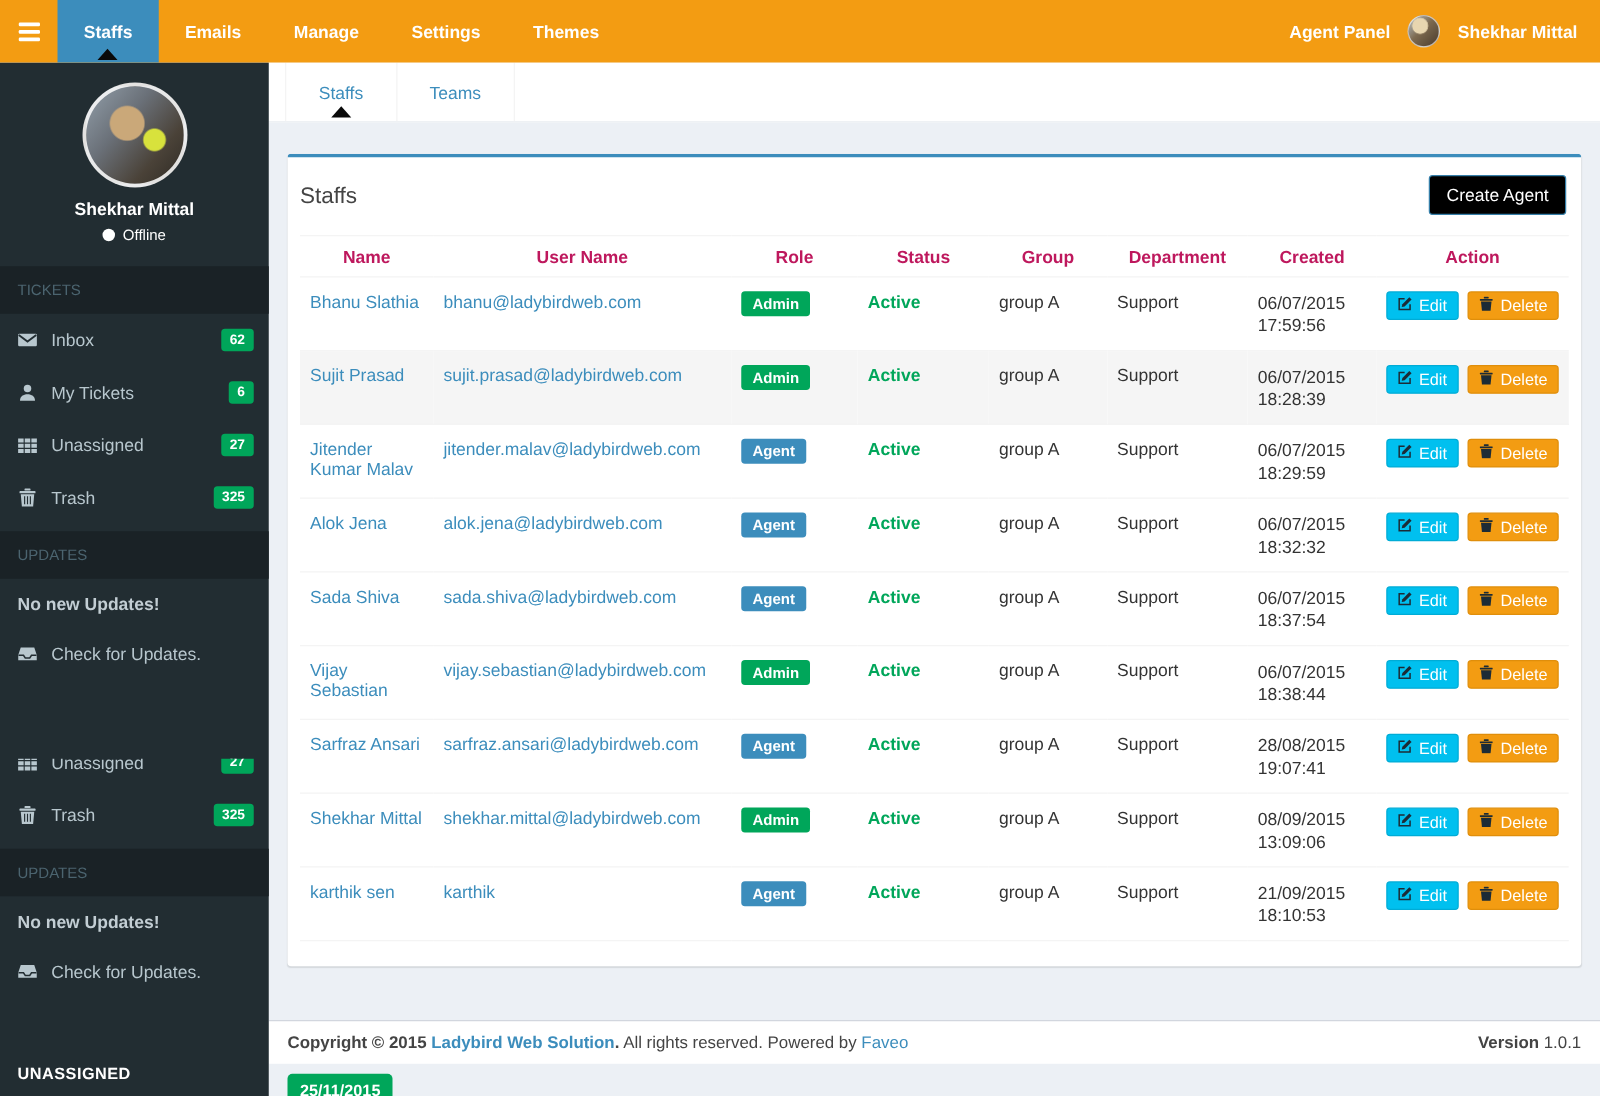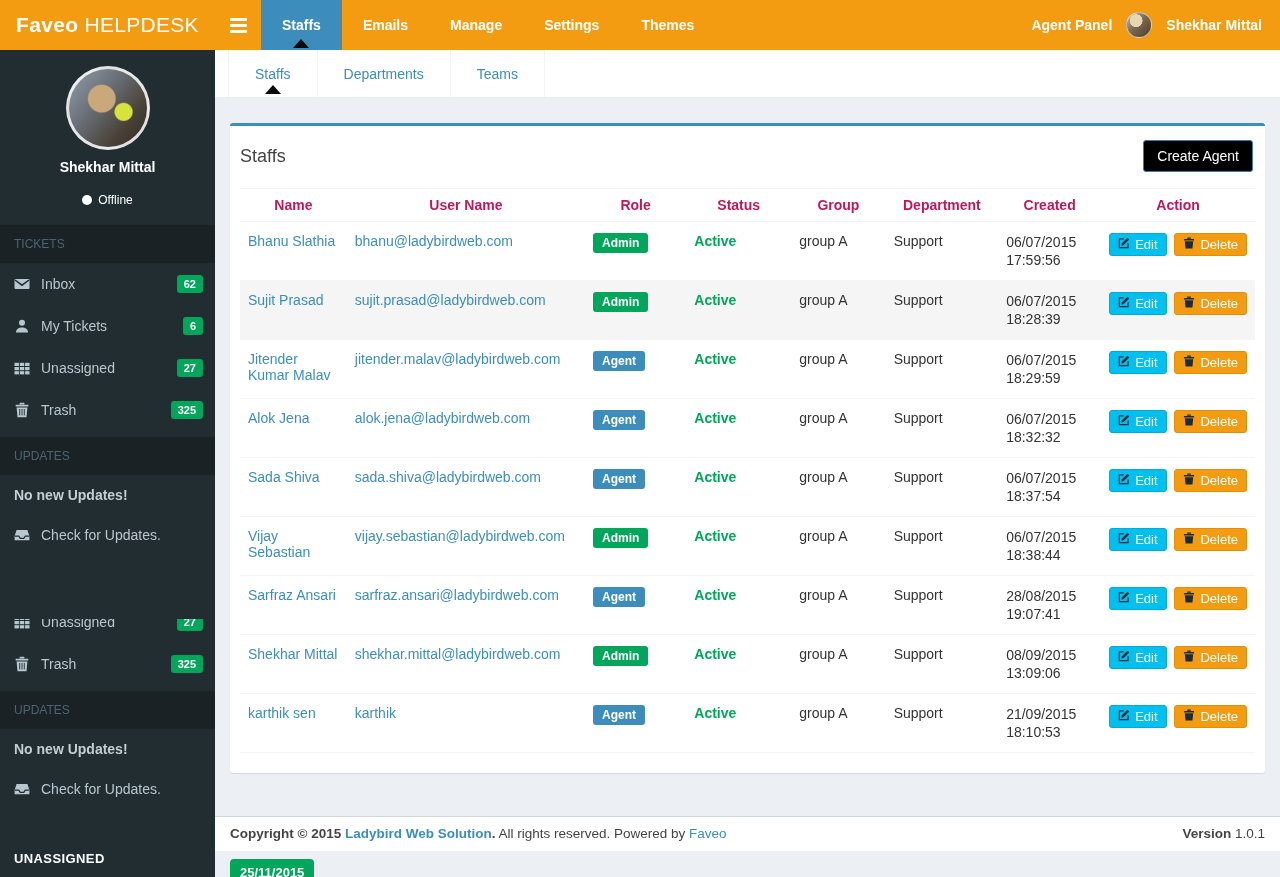--- a/index.html
+++ b/index.html
@@ -27,21 +27,21 @@
                linear-gradient(135deg,#b9c4cc 0%,#7d6a50 45%,#4a3b2c 100%); }
 
   
   .sidebar { position:absolute; left:0; top:50px; width:215px; height:827px; background:#222d32; z-index:10; }
   .user-panel { text-align:center; padding:16px 10px 12px; }
   .avatar { width:84px; height:84px; border-radius:50%; margin:0 auto; border:3px solid rgba(255,255,255,.85);
     background:radial-gradient(circle at 42% 38%, #caa879 0 20%, transparent 22%),
                radial-gradient(circle at 70% 55%, #d8e23c 0 12%, transparent 14%),
                linear-gradient(130deg,#93a0ab 0%,#6a7078 38%,#4a4238 72%,#2e2a24 100%); }
   .user-name { margin-top:9px; color:#fff; font-weight:bold; font-size:14px; }
-  .user-status { margin-top:18px; color:#fff; font-size:12px; display:flex; align-items:center; justify-content:center; gap:6px; }
+  .user-status { margin-top:6px; color:#fff; font-size:12px; display:flex; align-items:center; justify-content:center; gap:6px; }
   .dot { width:10px; height:10px; border-radius:50%; background:#fff; display:inline-block; }
   .menu-header { background:#1a2226; color:#4b646f; font-size:12px; padding:12px 14px; margin-top:6px; }
   .menu-item { display:flex; align-items:center; padding:12px 12px 12px 14px; color:#b8c7ce; font-size:14px; gap:10px; }
   .mi-icon { width:17px; height:16px; display:inline-flex; align-items:center; color:#b8c7ce; flex:none; }
   .mi-icon svg { width:16px; height:16px; }
   .mi-badge { margin-left:auto; background:#00a65a; color:#fff; font-size:11px; font-weight:bold; padding:3px 7px; border-radius:3px; }
   .mi-badge:empty { display:none; }
   .menu-text { padding:12px 14px; color:#c3ced4; font-size:14px; font-weight:bold; }
   .clipped { margin-top:46px; clip-path:inset(18px 0 0 0); }
   .unassigned-label { position:absolute; left:14px; bottom:11px; color:#fff; font-weight:bold; font-size:13px; letter-spacing:.4px; }
@@ -85,21 +85,20 @@
 
   .timeline { position:relative; padding:8px 15px 0; height:100px; }
   .time-label { display:inline-block; background:#00a65a; color:#fff; font-weight:bold; font-size:13px; padding:6px 10px; border-radius:4px; }
 </style>
 </head>
 <body>
 
 <div class="app">
 
   <header class="navbar">
-    <a class="logo"><b>Faveo</b>&nbsp;<span>HELPDESK</span></a>
     <div class="navbar-main">
       <a class="hamburger">
           <span class="bar"></span>
           <span class="bar"></span>
           <span class="bar"></span>
         </a>
       <nav class="top-tabs" id="top-tabs">
           <a class="top-tab active">
             <span>Staffs</span>
           </a>
@@ -242,23 +241,20 @@
       </nav>
     <div class="unassigned-label">UNASSIGNED</div>
   </aside>
 
   <main class="main">
     <nav class="subnav" id="subnav">
         <a class="subnav-tab active">
           <span>Staffs</span>
         </a>
         <a class="subnav-tab">
-          <span>Departments</span>
-        </a>
-        <a class="subnav-tab">
           <span>Teams</span>
         </a>
       </nav>
 
     <section class="content">
       <div class="box">
         <div class="box-header">
           <h3 class="box-title">Staffs</h3>
           <button class="create-btn">Create Agent</button>
         </div>

